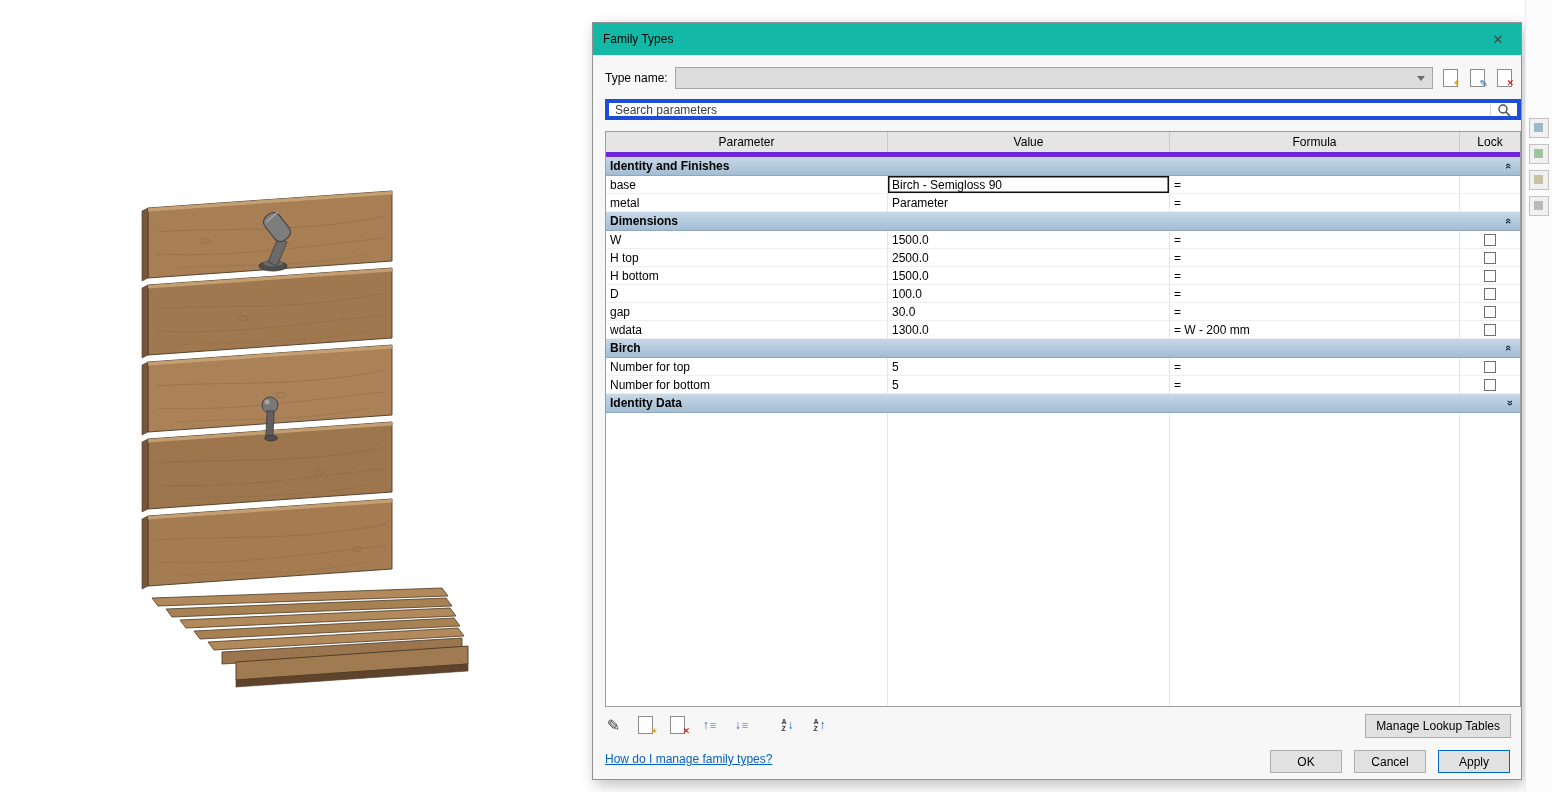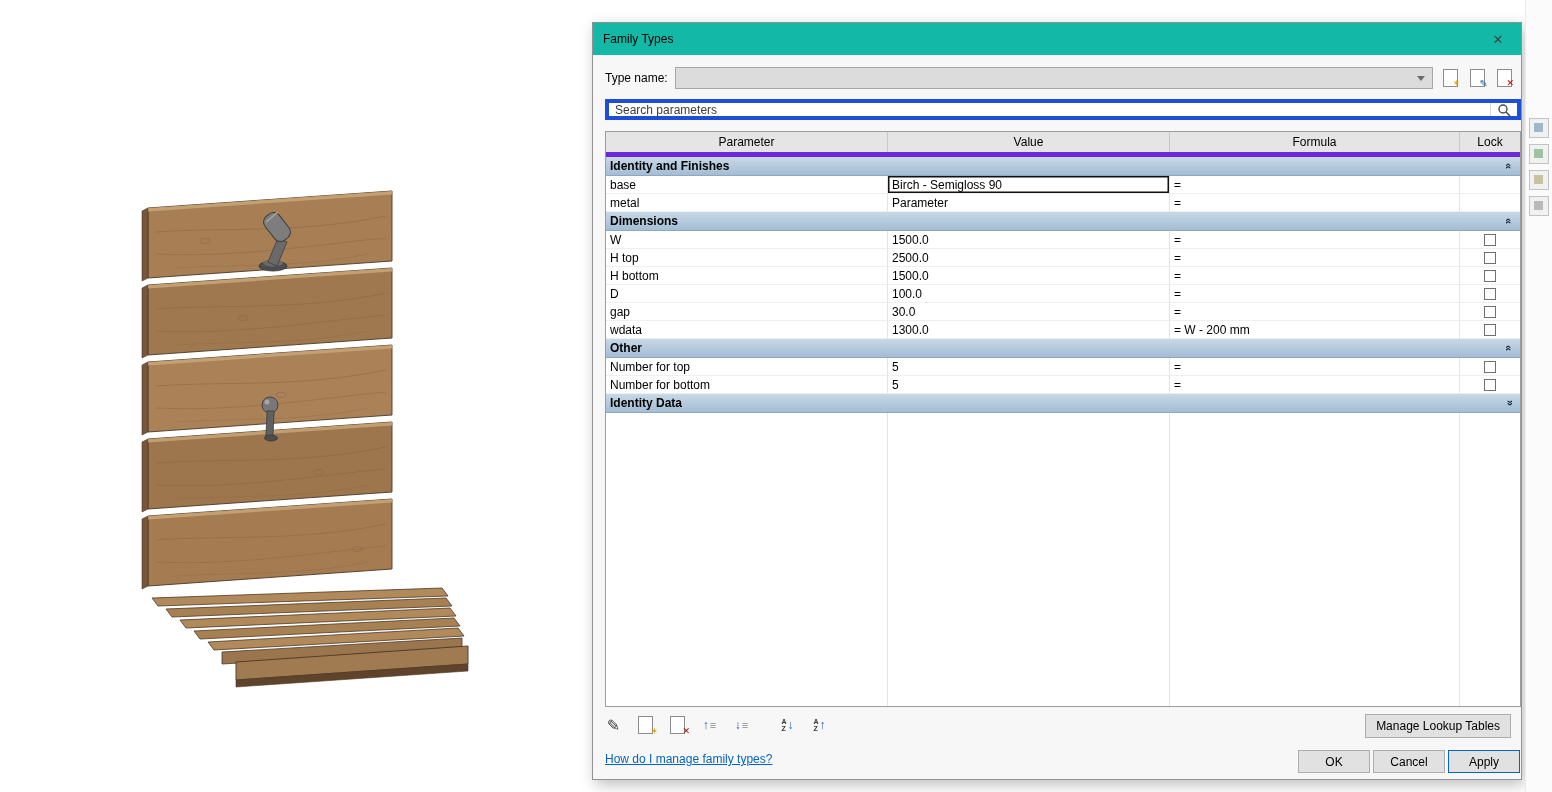--- a/index.html
+++ b/index.html
@@ -64,21 +64,21 @@
   .mv .lns{color:#8a8a8a;font-size:11px;margin-left:1px;}
   .sort{gap:1px;}
   .sort.first{margin-left:14px;}
   .az{display:flex;flex-direction:column;font-size:7px;line-height:7px;font-weight:bold;color:#333;font-style:normal;}
   .az i{font-style:normal;}
   .sort .arr{color:#1f5bb5;font-weight:bold;font-size:12px;}
   
   .btn{box-sizing:border-box;background:#e1e1e1;border:1px solid #adadad;display:flex;align-items:center;justify-content:center;font-size:12px;}
   .manage-btn{position:absolute;right:10px;top:691px;height:24px;padding:0 10px;}
   .help-link{position:absolute;left:12px;top:729px;color:#0563c1;text-decoration:underline;cursor:pointer;}
-  .dlg-buttons{position:absolute;right:1px;top:727px;display:flex;gap:3px;}
+  .dlg-buttons{position:absolute;right:11px;top:727px;display:flex;gap:12px;}
   .btn.small{width:72px;height:23px;}
   .btn.apply{border:1px solid #0067c0;}
 </style>
 </head>
 <body>
 
 <div class="model-view">
   <svg id="model-svg" width="560" height="792" viewBox="0 0 560 792">
       <polygon points="148,208 392,191 392,261 148,278" fill="#a87f55" stroke="#4a3826" stroke-width="0.9"></polygon>
       <polygon points="142,211 148,208 148,278 142,281" fill="#77563a" stroke="#4a3826" stroke-width="0.6"></polygon>
@@ -240,21 +240,21 @@
         </div>
         <div class="t-row">
           <span class="c pname">wdata</span>
           <span class="c pval">1300.0</span>
           <span class="c pform">= W - 200 mm</span>
           <span class="c lock">
             <span class="cb"></span>
           </span>
         </div>
         <div class="group-row">
-          <span>Other</span>
+          <span>Birch</span>
           <span class="g-chev">«</span>
         </div>
         <div class="t-row">
           <span class="c pname">Number for top</span>
           <span class="c pval">5</span>
           <span class="c pform">=</span>
           <span class="c lock">
             <span class="cb"></span>
           </span>
         </div>

